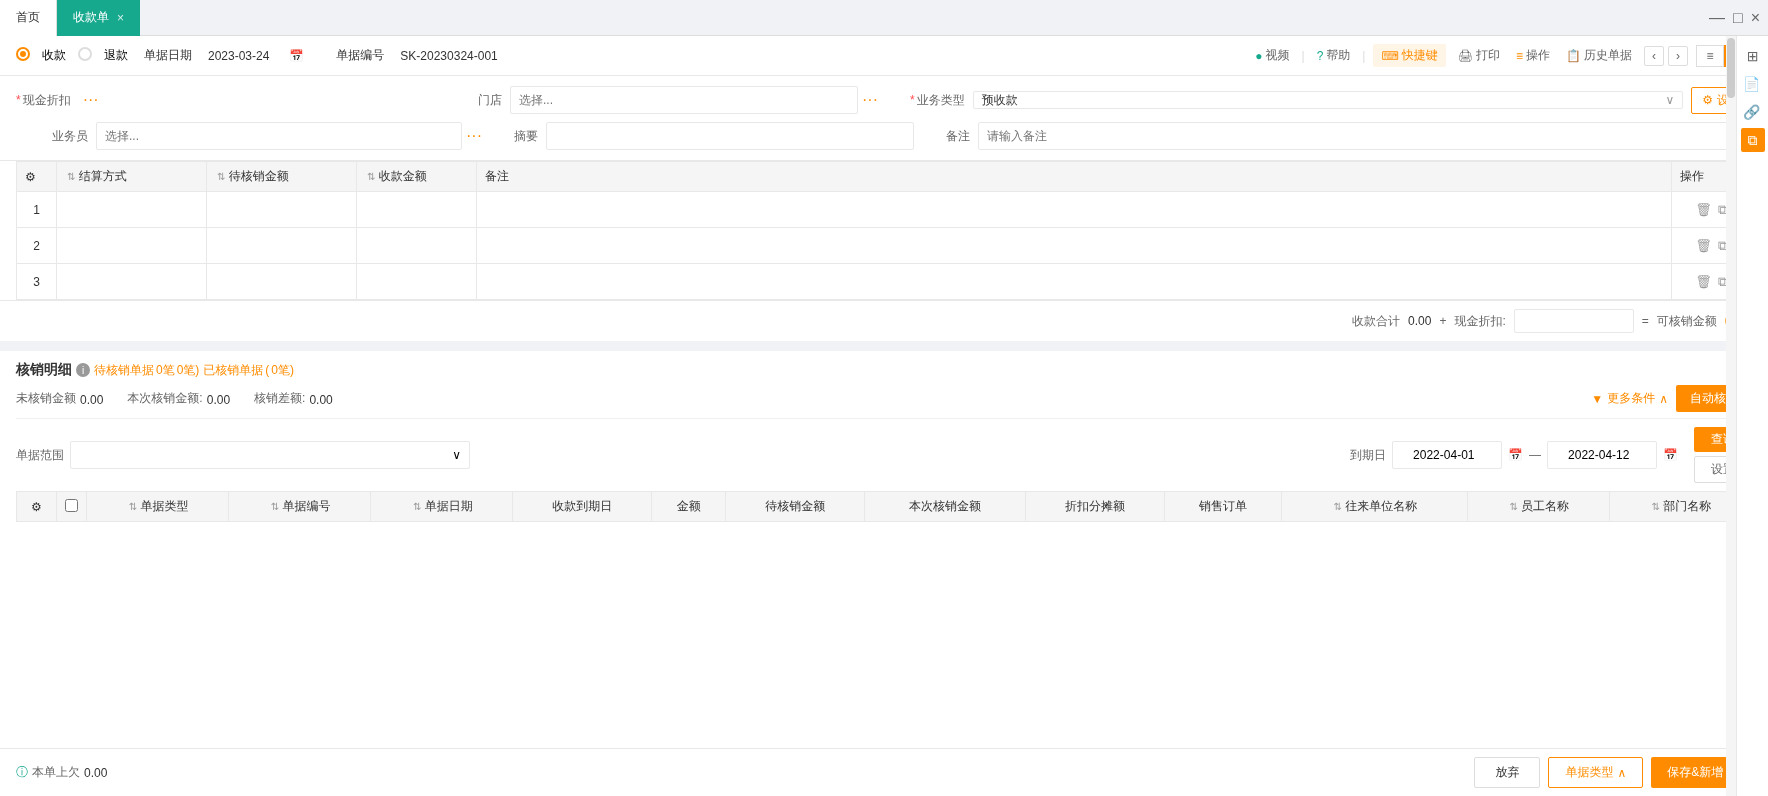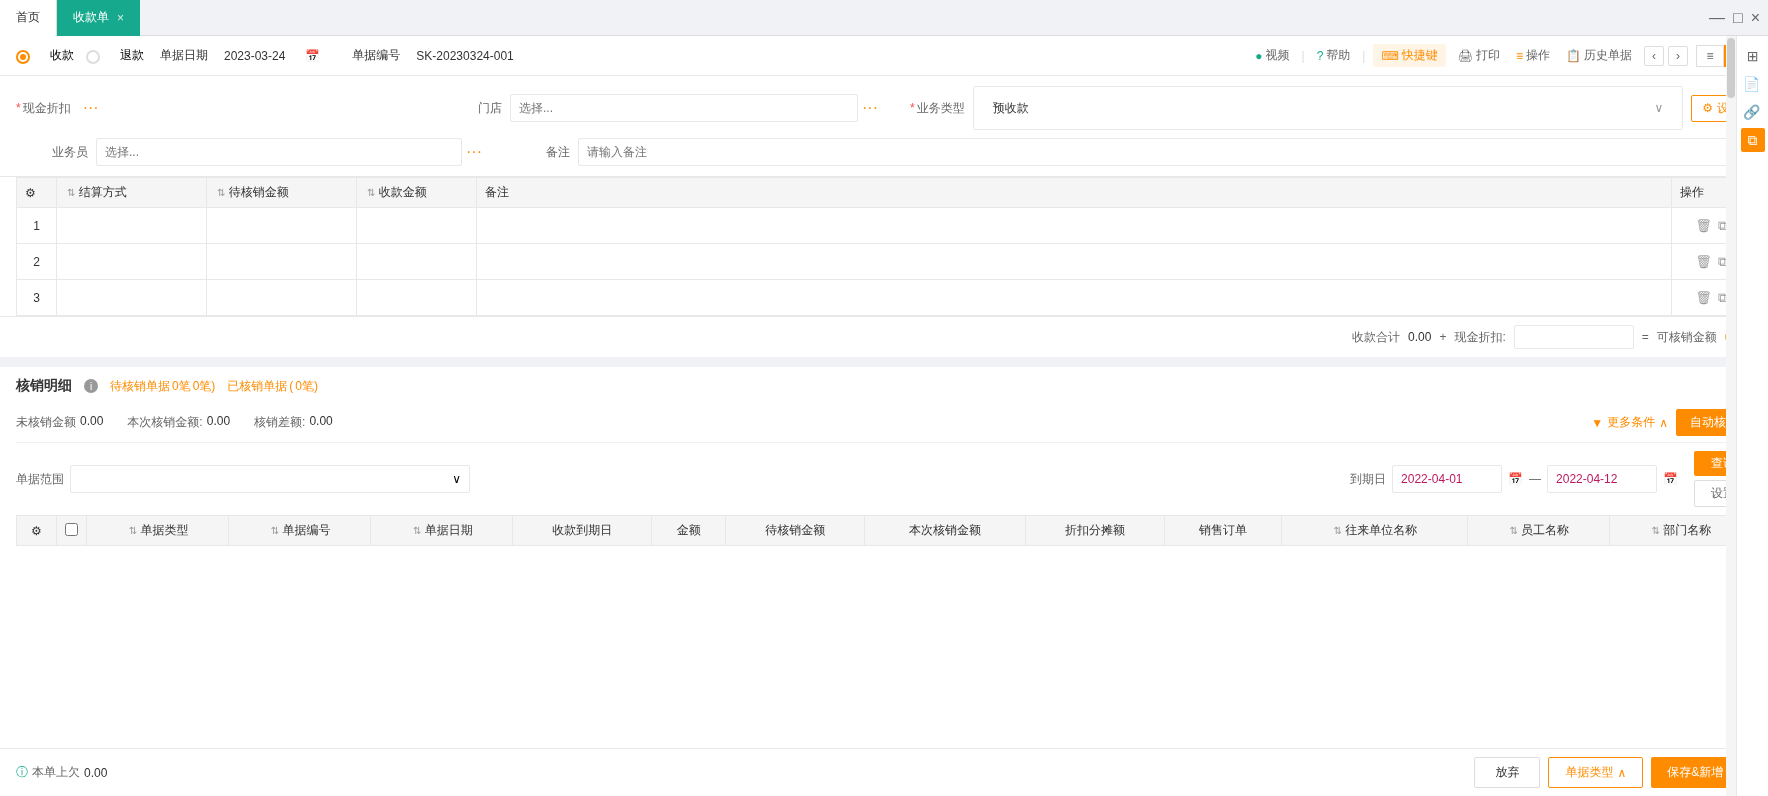--- a/index.html
+++ b/index.html
@@ -24,21 +24,21 @@
 
     
     .main-container { background: #fff; height: calc(796px - 36px); display: flex; flex-direction: column; }
 
     
     .toolbar {
       display: flex; align-items: center; padding: 8px 16px; border-bottom: 1px solid #e8e8e8;
       background: #fff; gap: 16px;
     }
     .radio-group { display: flex; align-items: center; gap: 12px; }
-    .radio-item { display: flex; align-items: flex-end; gap: 20px; cursor: pointer; }
+    .radio-item { display: flex; align-items: flex-start; gap: 12px; cursor: pointer; }
     .radio-dot { width: 14px; height: 14px; border-radius: 50%; border: 2px solid #ddd; display: flex; align-items: center; justify-content: center; }
     .radio-dot.active { border-color: #ff8c00; }
     .radio-dot.active::after { content: ''; width: 6px; height: 6px; border-radius: 50%; background: #ff8c00; }
     .date-label { color: #333; }
     .date-value { color: #333; font-weight: 500; }
     .calendar-icon { color: #ff8c00; cursor: pointer; margin-left: 4px; }
     .doc-no-label { color: #333; margin-left: 16px; }
     .toolbar-right { margin-left: auto; display: flex; align-items: center; gap: 8px; }
     .toolbar-btn { display: flex; align-items: center; gap: 3px; color: #666; cursor: pointer; padding: 2px 4px; }
     .nav-arrows { display: flex; gap: 4px; }
@@ -55,22 +55,22 @@
     .form-label { color: #666; white-space: nowrap; min-width: fit-content; margin-right: 8px; }
     .form-label.required::before { content: '*'; color: #ff4d4f; margin-right: 2px; }
     .form-input {
       flex: 1; height: 28px; border: 1px solid #e8e8e8; border-radius: 2px;
       padding: 0 8px; color: #999; background: #fff; outline: none;
     }
     .more-btn { color: #ff8c00; margin-left: 4px; cursor: pointer; font-size: 16px; }
     .form-separator { width: 32px; }
     .business-type-field { display: flex; align-items: center; min-width: 280px; }
     .business-type-select {
-      flex: 1; height: 44px; border: 1px solid #e8e8e8; border-radius: 2px;
-      padding: 0 19px; color: #333; background: #fff; outline: none; cursor: pointer;
+      flex: 1; height: 18px; border: 1px solid #e8e8e8; border-radius: 2px;
+      padding: 0 8px; color: #333; background: #fff; outline: none; cursor: pointer;
       display: flex; align-items: center; justify-content: space-between;
     }
     .settings-btn {
       background: #fff; border: 1px solid #ff8c00; color: #ff8c00; padding: 4px 10px;
       border-radius: 2px; cursor: pointer; display: flex; align-items: center; gap: 4px; margin-left: 8px;
     }
 
     
     .table-section { flex: 0 0 auto; padding: 0 16px; background: #fff; }
     .data-table { width: 100%; border-collapse: collapse; }
@@ -96,40 +96,40 @@
     .summary-discount-input { width: 120px; height: 24px; border: 1px solid #e8e8e8; border-radius: 2px; padding: 0 6px; }
     .summary-eq { color: #666; }
     .summary-result-label { color: #666; }
     .summary-result-value { color: #ff8c00; font-weight: 600; font-size: 14px; }
 
     
     .section-divider { height: 10px; background: #f0f2f5; }
 
     
     .writeoff-section { background: #fff; padding: 10px 16px 0; flex: 1; display: flex; flex-direction: column; overflow: hidden; }
-    .writeoff-header { display: flex; align-items: center; gap: 12px; margin-bottom: 8px; }
+    .writeoff-header { display: flex; align-items: center; gap: 4px; }
     .writeoff-title { font-size: 14px; font-weight: 600; color: #333; }
     .info-icon { width: 14px; height: 14px; border-radius: 50%; background: #999; color: #fff; display: inline-flex; align-items: center; justify-content: center; font-size: 10px; cursor: pointer; }
     .tab-link { color: #ff8c00; cursor: pointer; display: flex; align-items: center; gap: 2px; }
 
     .writeoff-stats { display: flex; align-items: center; gap: 24px; padding: 6px 0; }
-    .stat-item { display: flex; align-items: flex-start; gap: 4px; }
+    .stat-item { display: flex; align-items: flex-end; gap: 4px; }
     .stat-label { color: #666; }
     .stat-value { color: #333; }
 
     .writeoff-toolbar { display: flex; align-items: center; justify-content: flex-end; gap: 8px; padding: 6px 0; }
     .more-conditions { color: #ff8c00; cursor: pointer; display: flex; align-items: center; gap: 4px; }
     .auto-writeoff-btn { background: #ff8c00; color: #fff; border: none; padding: 5px 14px; border-radius: 2px; cursor: pointer; }
 
     .filter-row { display: flex; align-items: center; gap: 16px; padding: 8px 0; border-top: 1px solid #f0f0f0; }
     .filter-field { display: flex; align-items: center; gap: 6px; flex: 1; }
     .filter-label { color: #666; white-space: nowrap; }
     .filter-select { height: 28px; border: 1px solid #e8e8e8; border-radius: 2px; padding: 0 8px; flex: 1; cursor: pointer; display: flex; align-items: center; justify-content: space-between; max-width: 400px; }
     .filter-date { display: flex; align-items: center; gap: 6px; }
-    .date-input { height: 28px; border: 1px solid #e8e8e8; border-radius: 2px; padding: 0 8px; width: 110px; color: #be185d; }
+    .date-input { height: 28px; border: 1px solid #e8e8e8; border-radius: 2px; padding: 0 20px; width: 110px; color: #000000; }
     .date-sep { color: #666; }
     .filter-btns { display: flex; flex-direction: column; gap: 4px; margin-left: auto; }
     .query-btn { background: #ff8c00; color: #fff; border: none; padding: 4px 16px; border-radius: 2px; cursor: pointer; }
     .setting-btn2 { background: #fff; color: #666; border: 1px solid #ddd; padding: 4px 16px; border-radius: 2px; cursor: pointer; }
 
     
     .bottom-table-wrap { flex: 1; overflow: auto; }
     .bottom-table { width: 100%; border-collapse: collapse; }
     .bottom-table th {
       background: #f5f5f5; border: 1px solid #e8e8e8; padding: 6px 8px;
@@ -270,20 +270,24 @@
     </div>
     <div class="form-row">
 
       <div class="form-field" style="max-width:430px;margin-left:36px;">
         <span class="form-label">业务员</span>
         <input class="form-input" style="flex: 1 1 0%;" placeholder="选择...">
         <span class="more-btn">···</span>
       </div>
       <div class="form-separator"></div>
 
+      <div class="form-field" style="max-width:400px;">
+        <span class="form-label">摘要</span>
+        <input class="form-input" style="flex: 1 1 0%;">
+      </div>
       <div class="form-separator"></div>
 
       <div class="form-field">
         <span class="form-label">备注</span>
         <input class="form-input" style="flex: 1 1 0%;" placeholder="请输入备注">
       </div>
     </div>
   </div>
 
   <div class="table-section">

